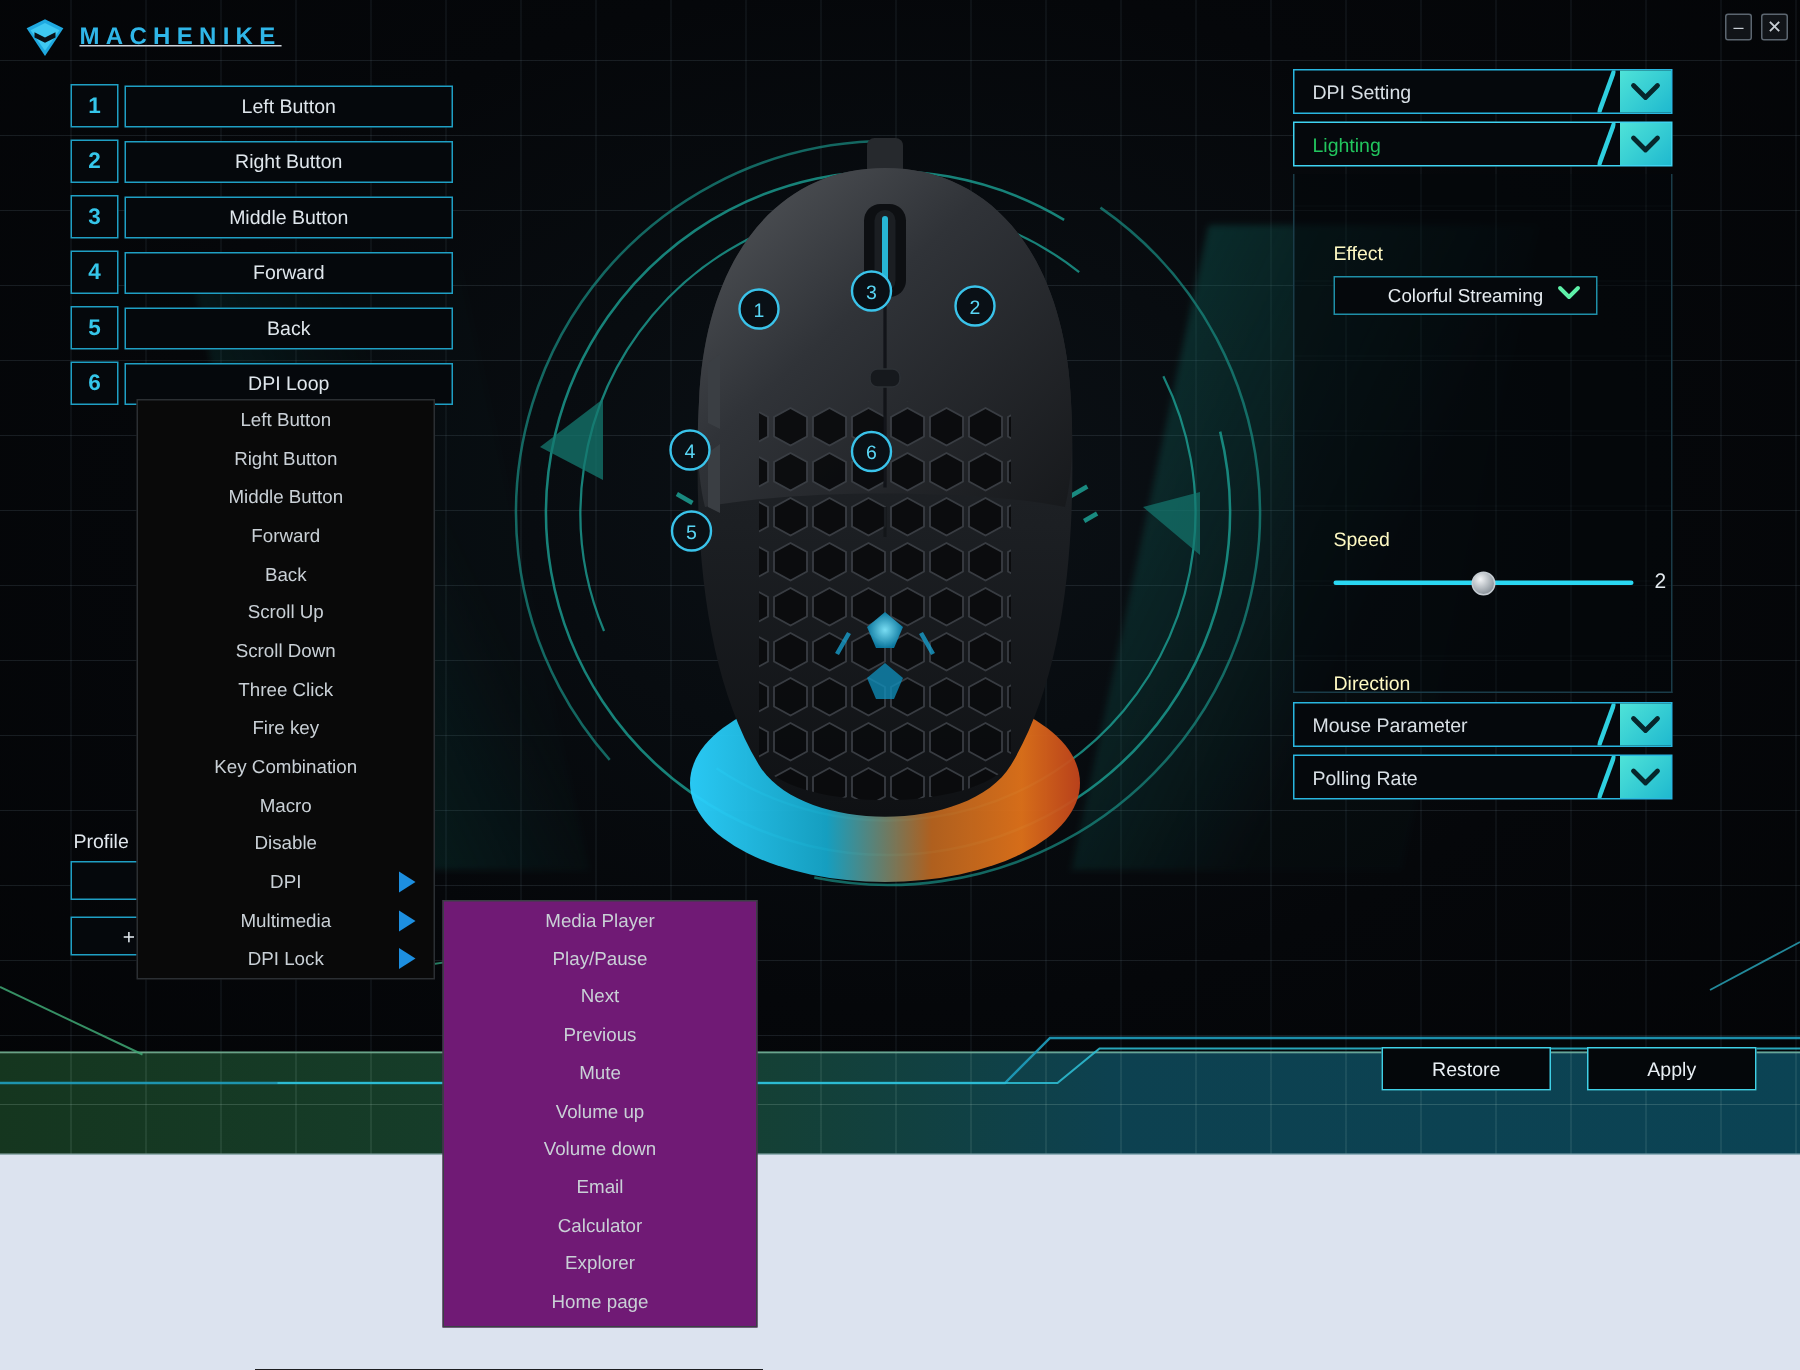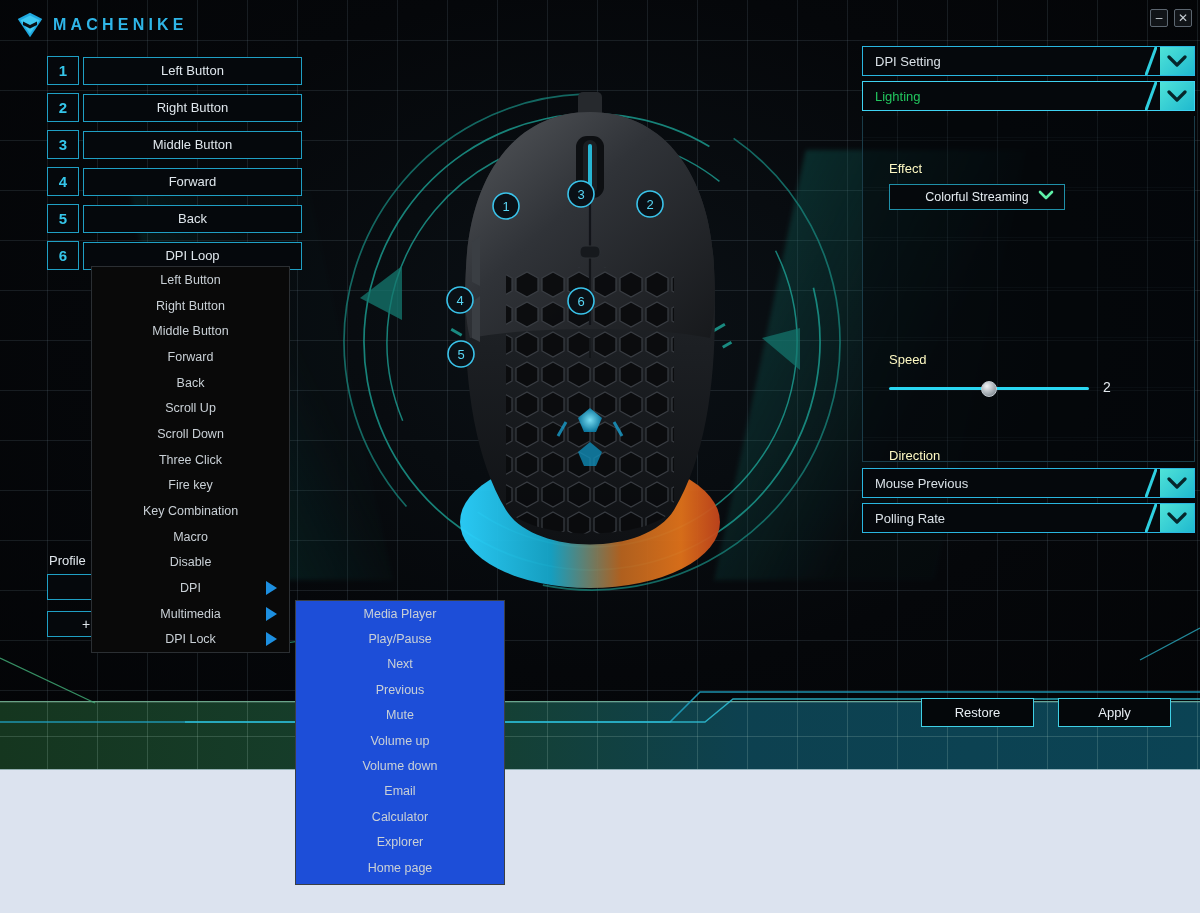--- a/index.html
+++ b/index.html
@@ -69,21 +69,21 @@
     position:absolute; left:0; top:770px; width:1200px; height:143px;
     background:#dce3ef;
   }
 
   
   .deco { position:absolute; left:0; top:600px; width:1200px; height:180px; pointer-events:none; }
 
   
   .logo-wrap {
     position:absolute; left:16px; top:10px; height:30px;
-    display:flex; align-items:center; gap:9px;
+    display:flex; align-items:center; gap:9px;text-decoration:underline;
   }
   .logo-mark { width:28px; height:28px; display:block; }
   .logo-text {
     font-size:16px; letter-spacing:4.2px; color:#2fb6e8;
     font-weight:700; font-family:"Liberation Sans", sans-serif;
   }
   .win-btns { position:absolute; right:8px; top:9px; display:flex; gap:6px; }
   .win-btn {
     width:18px; height:18px; border:1px solid #5c6670; border-radius:2px;
     color:#c8ced4; font-size:12px; line-height:16px; text-align:center;
@@ -128,27 +128,27 @@
     color:#c9d0d6; font-size:12.5px; position:relative; cursor:pointer;
   }
   .ctx-item .arrow {
     position:absolute; right:12px; top:50%; transform:translateY(-50%);
     width:0; height:0;
     border-left:11px solid #1d8fe0;
     border-top:7px solid transparent; border-bottom:7px solid transparent;
   }
   .ctx-sub {
     position:absolute; left:295px; top:600px; width:210px;
-    background:#1d4ed8; border:1px solid #3a3f44;
+    background:#701a75; border:1px solid #3a3f44;
     z-index:50; padding-bottom:4px;
   }
   .ctx-sub .ctx-item { height:25.4px; }
 
   
-  .rpanel { position:absolute; left:862px; top:46px; width:333px; }
+  .rpanel { position:absolute; left:862px; top:46px; width:253px; }
   .sec-head {
     position:relative; height:30px; margin-bottom:5px;
     border:1px solid #29b6e0; background:#05080c;
     display:flex; align-items:center; cursor:pointer;
   }
   .sec-head .t { padding-left:12px; font-size:13px; color:#d9e0e6; }
   .sec-head.active { border-color:#3fd3f2; }
   .sec-head.active .t { color:#22c55e; }
   .sec-head .chev {
     position:absolute; right:0; top:0; width:34px; height:100%;
@@ -530,21 +530,21 @@
           <div class="dir-btn on">
             <svg width="11" height="14" viewBox="0 0 11 14">
                 <path d="M5.5 13 L10 8 H7.6 V1 H3.4 V8 H1 Z" fill="#ffffff"></path>
               </svg>
           </div>
         </div>
       </div>
     </div>
 
     <div class="sec-head">
-      <span class="t">Mouse Previous</span>
+      <span class="t">Mouse Parameter</span>
       <span class="slash">
           <i></i>
         </span>
       <span class="chev">
         <svg width="20" height="14" viewBox="0 0 20 14">
             <path d="M2 3 L10 11 L18 3" fill="none" stroke="#06262b" stroke-width="3.2" stroke-linecap="round" stroke-linejoin="round"></path>
           </svg>
       </span>
     </div>
 

